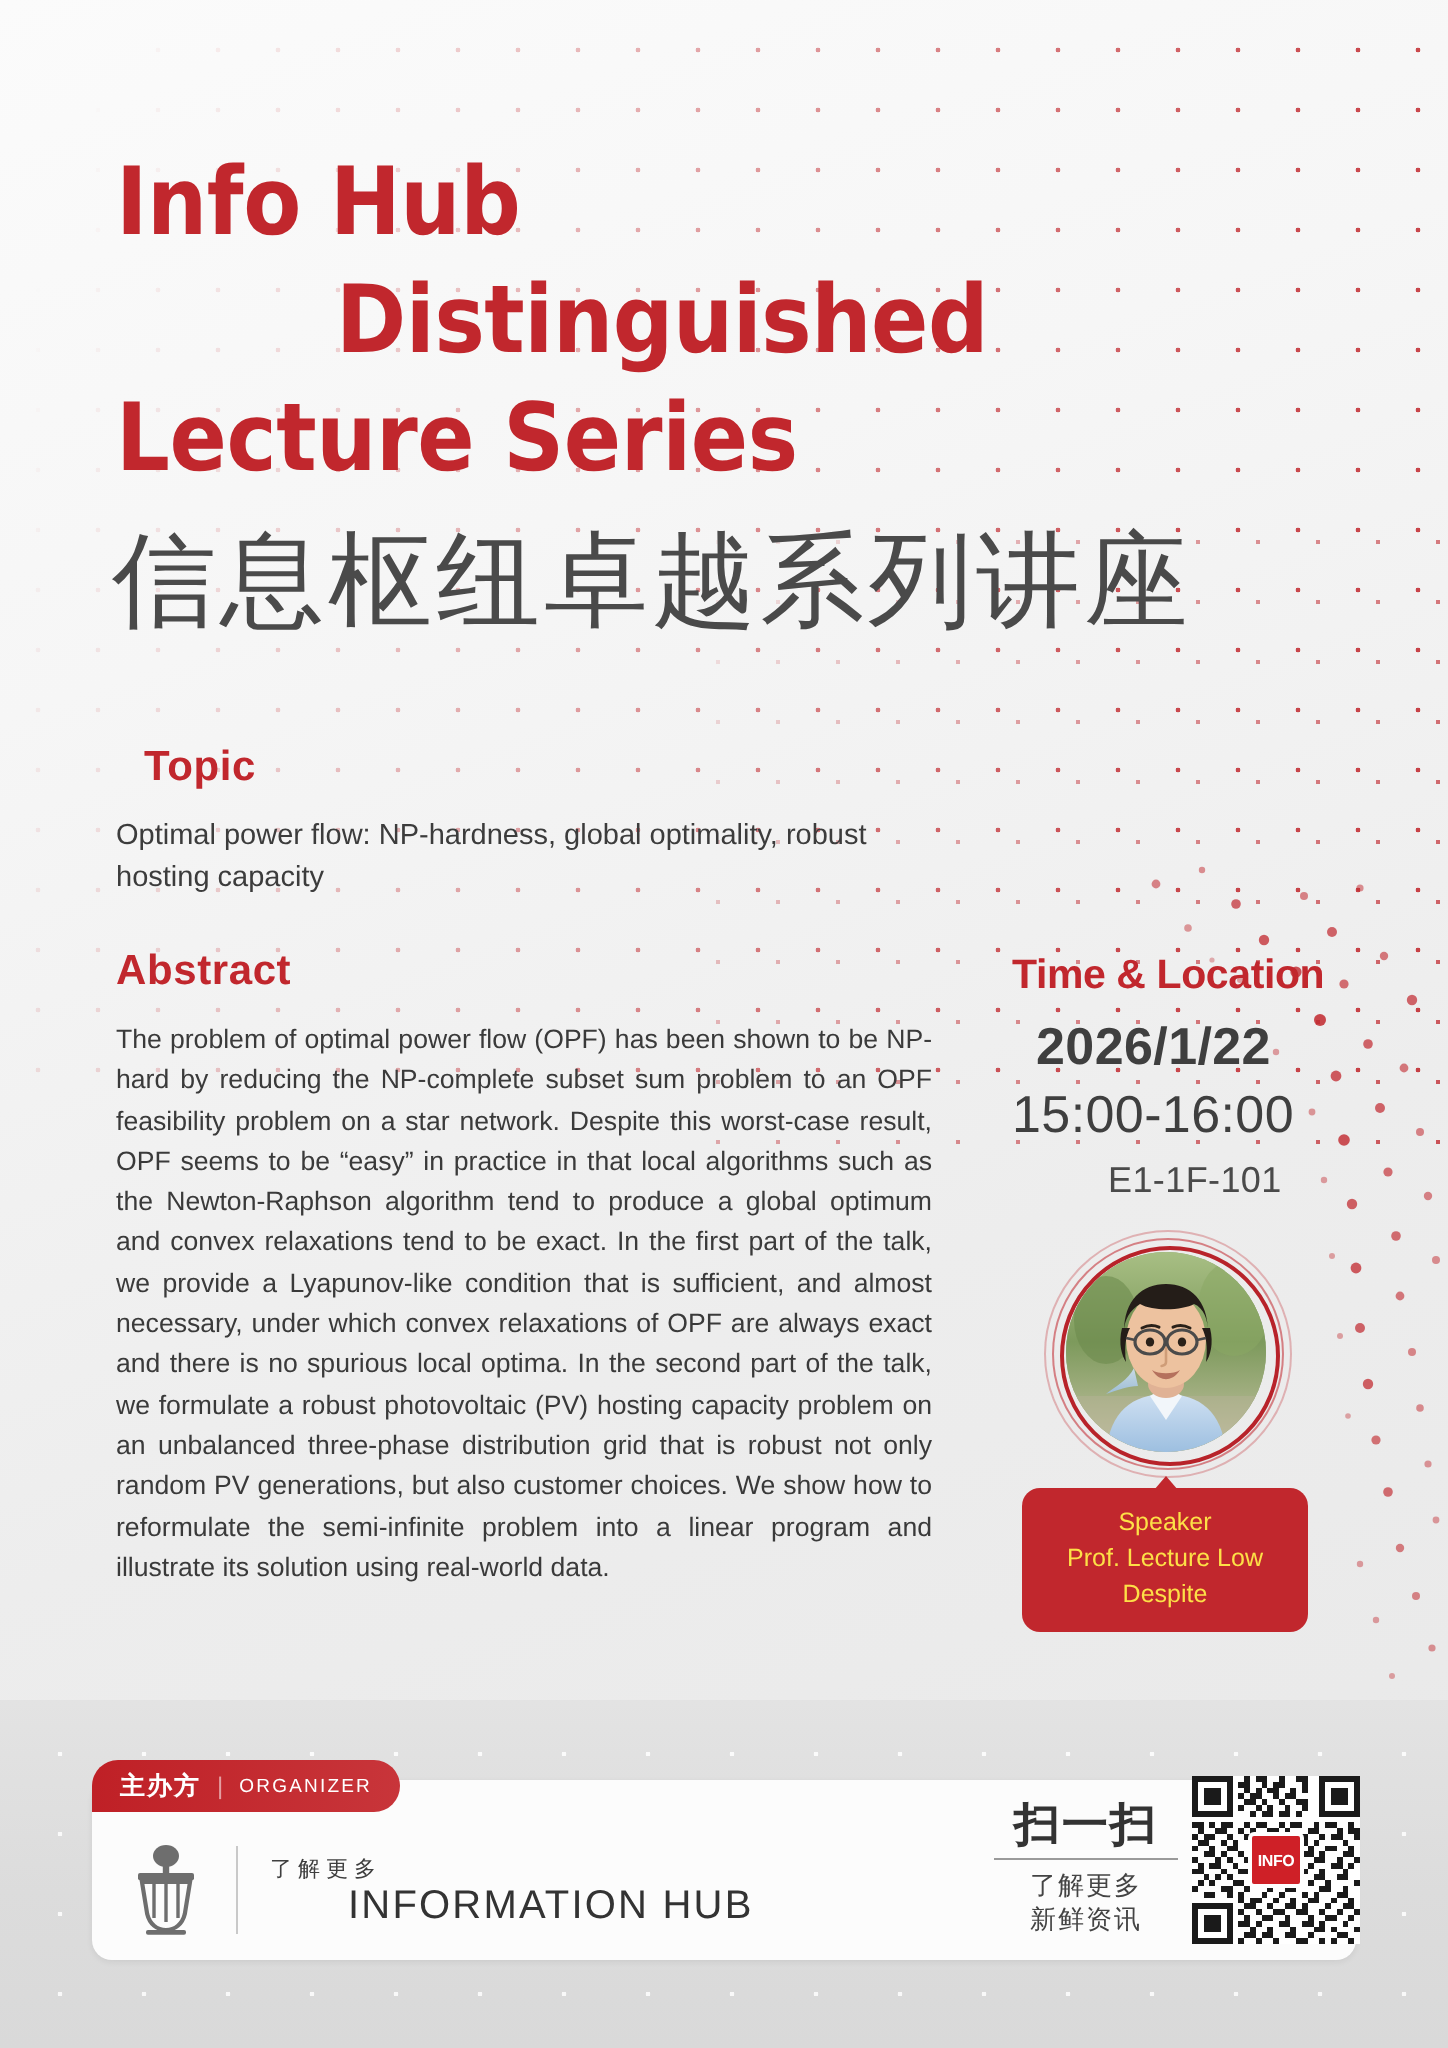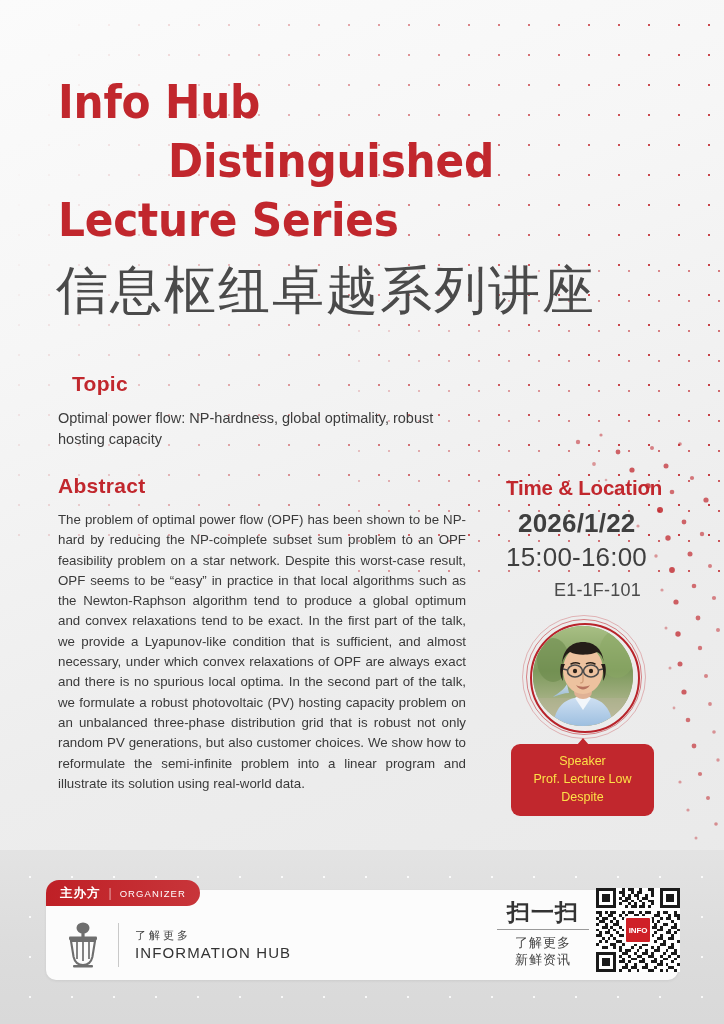--- a/index.html
+++ b/index.html
@@ -122,21 +122,21 @@
   }
   .org-zh{font-size:12.5px;font-weight:700;letter-spacing:1px;}
   .org-sep{opacity:.55;margin:0 8px;font-size:12px;}
   .org-en{font-size:9.5px;letter-spacing:1.1px;}
   .logo-row{position:absolute;left:64px;bottom:56px;display:flex;align-items:center;}
   .logo-txt{margin-left:8px;}
   .logo-zh{font-size:9.5px;color:#555;letter-spacing:1.4px;font-weight:600;line-height:13px;}
   .logo-en{font-size:7.8px;color:#6b6b6b;letter-spacing:.35px;line-height:10.6px;}
   .vdiv{width:1px;height:44px;background:#c9c9c9;margin:0 16px;}
   .hub-zh{font-size:11px;color:#3f3f3f;letter-spacing:3px;line-height:16px;}
-  .hub-en{font-size:15px;color:#333;letter-spacing:1.1px;line-height:20px;}
+  .hub-en{font-size:20px;color:#333;letter-spacing:1.1px;line-height:20px;margin-left:39px;}
   .scan-block{position:absolute;right:133px;bottom:56px;text-align:center;width:96px;}
   .scan-zh{font-size:23px;font-weight:700;color:#333;letter-spacing:1px;line-height:27px;}
   .scan-rule{height:1px;background:#9a9a9a;margin:3px 2px 4px;}
   .scan-sub{font-size:13px;color:#444;line-height:17px;letter-spacing:1px;}
   .qr{position:absolute;right:44px;bottom:52px;width:84px;height:84px;background:#fff;}
   .qr-logo{
     position:absolute;left:50%;top:50%;transform:translate(-50%,-50%);
     width:24px;height:24px;background:#cf2027;border-radius:3px;
     color:#fff;font-size:8px;font-weight:700;display:flex;align-items:center;justify-content:center;
     border:2px solid #fff;letter-spacing:-.2px;

